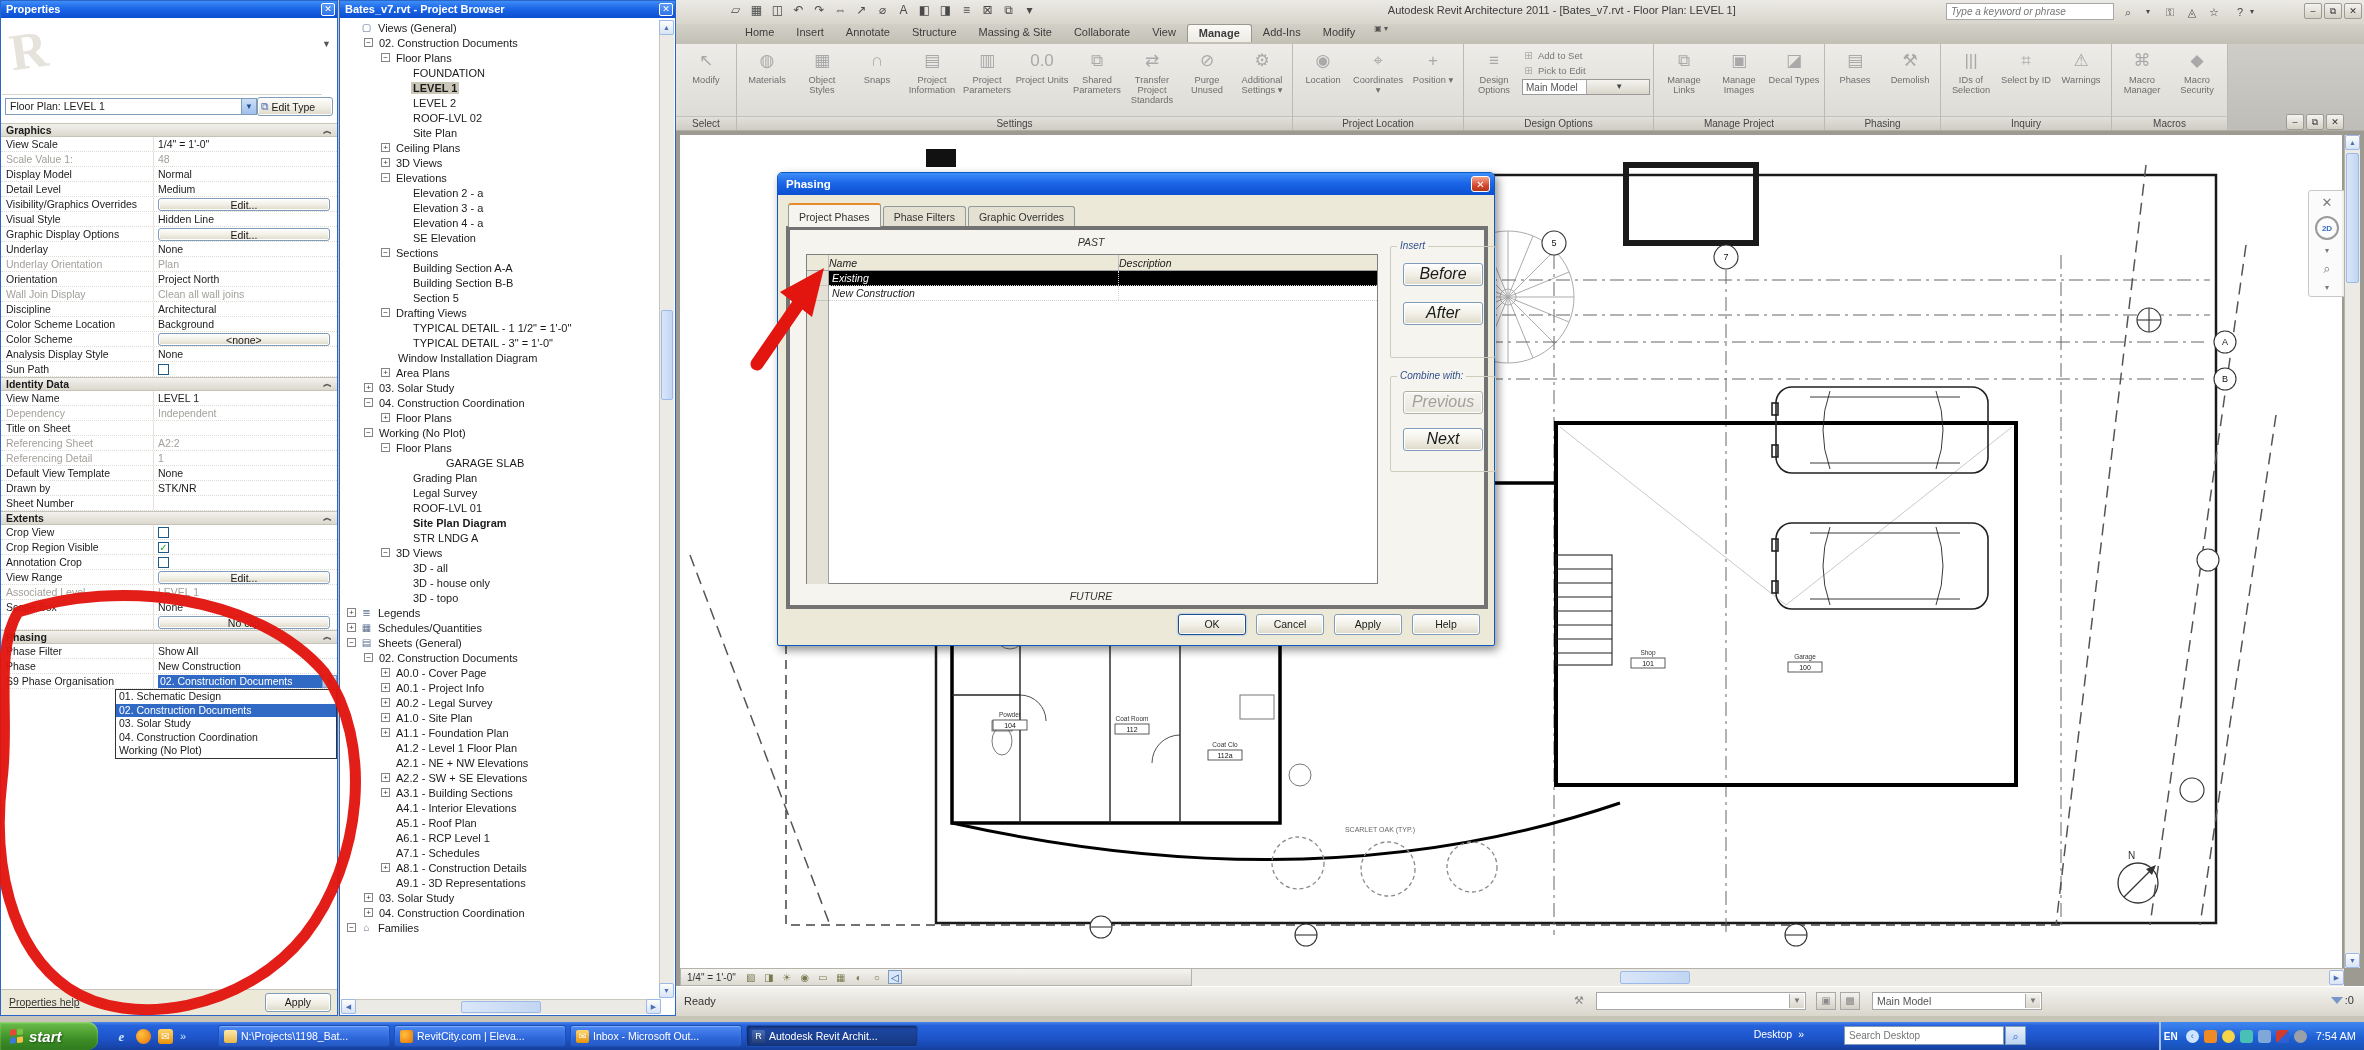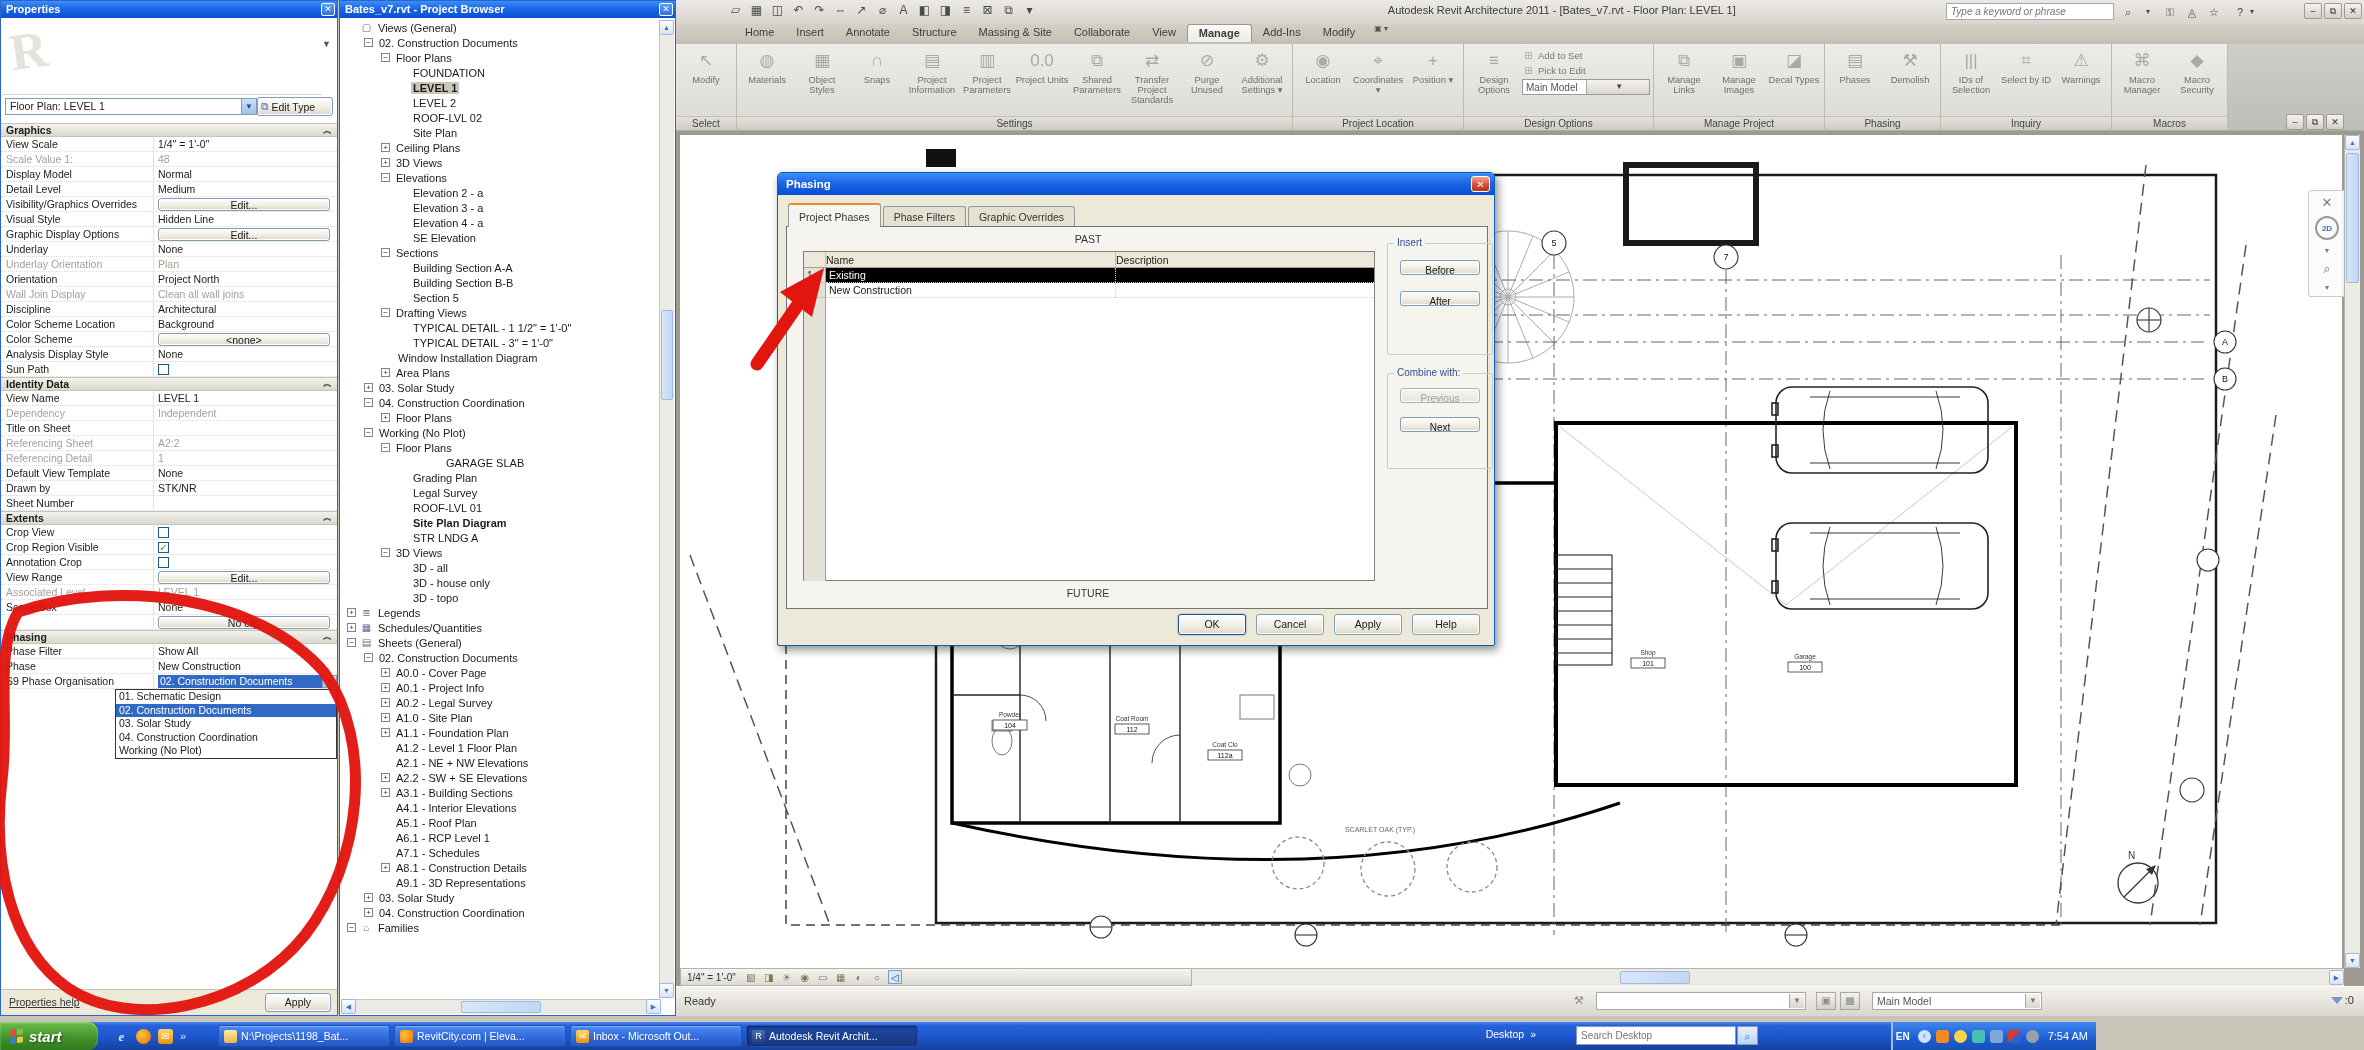--- a/index.html
+++ b/index.html
@@ -115,46 +115,46 @@
 
 #dialog { position:absolute; left:777px; top:172px; width:718px; height:474px; background:#ECE9D8; border:1px solid #0A5BC4;
   border-radius:5px 5px 2px 2px; box-shadow:3px 4px 10px rgba(0,0,0,.45); z-index:60; }
 #dlg-title { height:22px; background:linear-gradient(180deg,#3E8EF8,#1C66E8 45%,#0A4FD0); border-radius:4px 4px 0 0;
   color:#fff; font-weight:bold; font-size:11.5px; line-height:22px; padding-left:8px; position:relative; }
 #dlg-close { position:absolute; right:4px; top:3px; width:19px; height:16px; background:linear-gradient(#F2A38C,#D6492F 60%,#B33519);
   border:1px solid #fff; border-radius:3px; color:#fff; font-size:10px; text-align:center; line-height:15px; }
 #dlg-tabs { position:absolute; left:10px; top:30px; display:flex; }
 .dtab { padding:4px 10px; font-size:10.5px; border:1px solid #919B9C; border-bottom:none; border-radius:3px 3px 0 0; margin-right:2px; background:#E4E1D2; color:#333; position:relative; top:3px; }
 .dtab.active { background:#F5F4EE; border-top:2px solid #E68B2C; font-weight:normal; top:0; padding-top:6px; z-index:2; }
-#dlg-frame { position:absolute; left:8px; top:53px; width:702px; height:383px; border:1px solid #737373; background:#F5F4EE; }
+#dlg-frame { position:absolute; left:8px; top:53px; width:702px; height:383px; border:4px solid #737373; background:#F5F4EE;font-style:italic; }
 #past-lbl { position:absolute; left:16px; top:6px; width:570px; text-align:center; font-size:10.5px; color:#333; }
 #future-lbl { position:absolute; left:16px; top:360px; width:570px; text-align:center; font-size:10.5px; color:#333; }
 #ptable { position:absolute; left:16px; top:24px; width:572px; height:330px; border:1px solid #808080; background:#fff; }
 #pt-head { display:flex; height:16px; background:#ECE9D8; border-bottom:1px solid #A0A0A0; font-size:10.5px; }
 #pt-head div { border-right:1px solid #C0C0C0; line-height:16px; }
 #pt-body { position:relative; height:313px; display:flex; }
 #numcol { width:22px; background:#E4E1D6; border-right:1px solid #A0A0A0; }
 .numcell { height:15px; border-bottom:1px solid #C8C5BA; font-size:10px; padding-left:3px; line-height:15px; color:#333; }
 #rowcol { flex:1; }
 .prow { display:flex; height:15px; border-bottom:1px dotted #D0D0D0; font-size:10.5px; }
 .prow .c-name { width:290px; padding-left:3px; border-right:1px dotted #D0D0D0; line-height:15px; }
 .prow .c-desc { flex:1; }
 .prow.sel { background:#000; color:#fff; }
 .grp { position:absolute; width:106px; border:1px solid #CFCCBE; border-radius:2px; }
 .grp .grp-lbl { position:absolute; top:-7px; left:6px; background:#F5F4EE; padding:0 3px; font-size:10px; color:#33508E; }
-.grp .xp-btn { display:block; width:80px; height:15px; line-height:19px; margin:0 auto; font-size:10px; }
+.grp .xp-btn { display:block; width:80px; height:23px; line-height:19px; margin:0 auto; font-size:16px; }
 .xp-btn.disabled { color:#A3A09A; background:linear-gradient(#F6F5F2,#E8E6DC); border-color:#B0B0A4; }
 #grp-insert { left:600px; top:16px; height:112px; }
 #grp-combine { left:600px; top:146px; height:96px; }
 #dlg-footer { position:absolute; right:14px; bottom:10px; display:flex; gap:10px; }
 #dlg-footer .xp-btn { width:68px; height:21px; line-height:19px; font-size:10.5px; }
 #dlg-footer .xp-btn.focused { border:1px solid #1D4F91; box-shadow:inset 0 0 0 1px #fff,0 0 2px #5B9AF4; }
 
 
-#taskbar { position:absolute; left:0; top:1022px; width:2096px; height:28px; z-index:70;
+#taskbar { position:absolute; left:0; top:1022px; width:2364px; height:28px; z-index:70;
   background:linear-gradient(#4A86EC,#2663DC 12%,#1E55CC 55%,#16409F); }
 #start-btn { position:absolute; left:0; top:0; width:98px; height:28px; border-radius:0 10px 10px 0;
   background:linear-gradient(#6CBF4C,#3E8F27 60%,#2F7A1E); box-shadow:inset 0 1px 2px #9ADB7E; display:flex; align-items:center; gap:5px; padding-left:10px; }
 #start-flag { width:14px; height:14px; display:grid; grid-template-columns:6px 6px; grid-gap:1px; transform:skewY(-6deg); }
 #start-flag i { width:6px; height:6px; border-radius:1px; }
 #start-btn span { color:#fff; font-weight:bold; font-style:italic; font-size:15px; text-shadow:1px 1px 2px #1E5214; }
 #quicklaunch { position:absolute; left:108px; top:0; height:28px; display:flex; align-items:center; gap:7px; padding:0 6px; }
 .ql { width:15px; height:15px; border-radius:3px; text-align:center; }
 #task-windows { position:absolute; left:218px; top:0; height:28px; display:flex; align-items:center; gap:4px; }
 .twin { width:172px; height:22px; border-radius:3px; background:linear-gradient(#4E8BF5,#2E66D9 60%,#2459C4); border:1px solid #1E4FB0;

